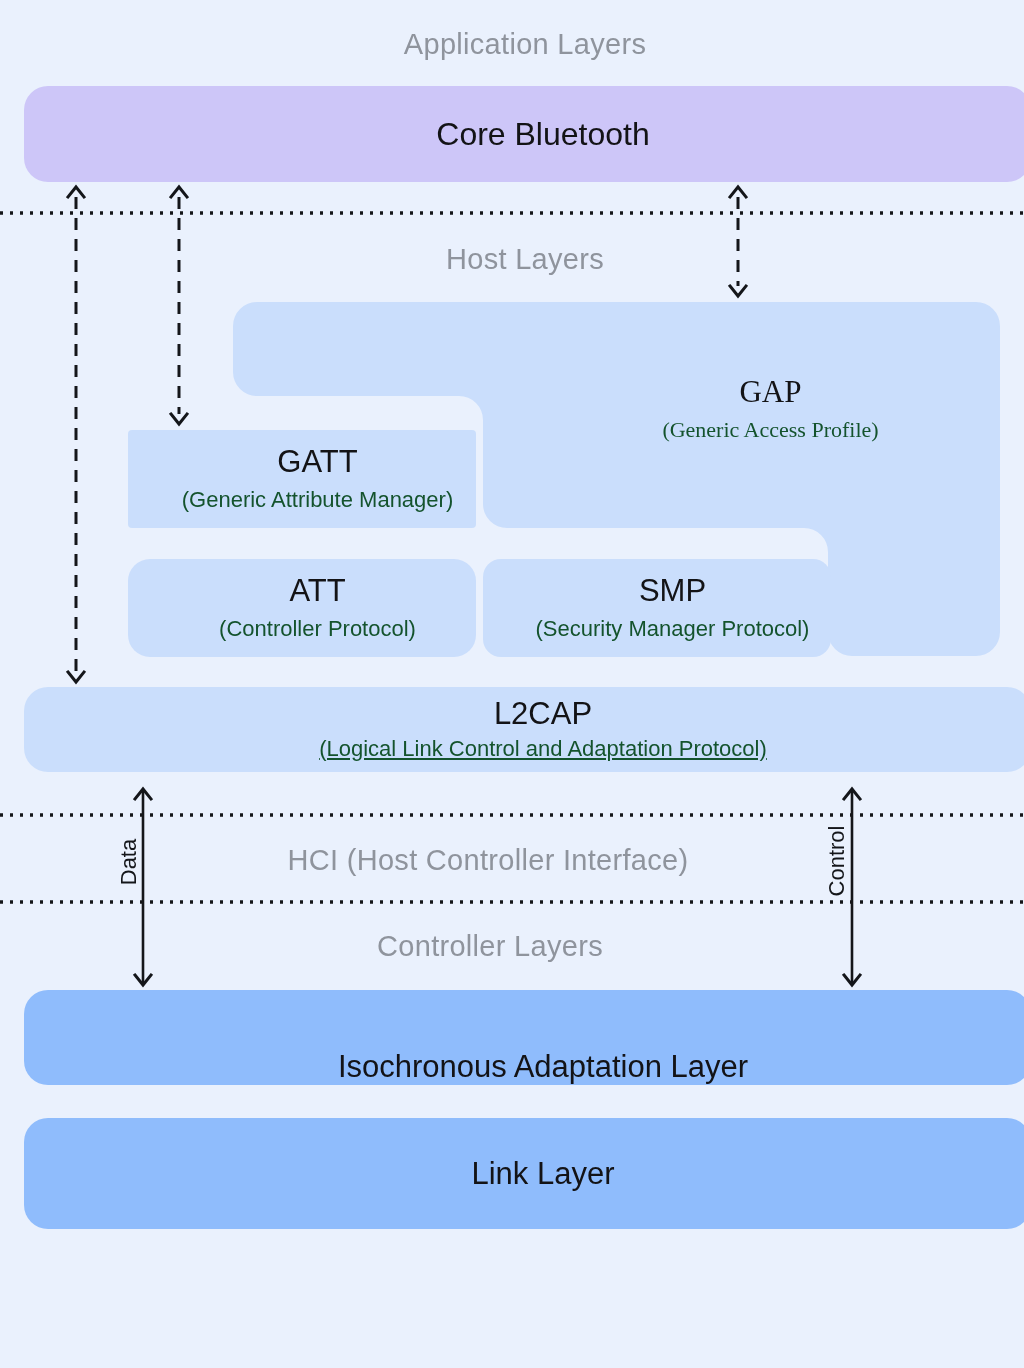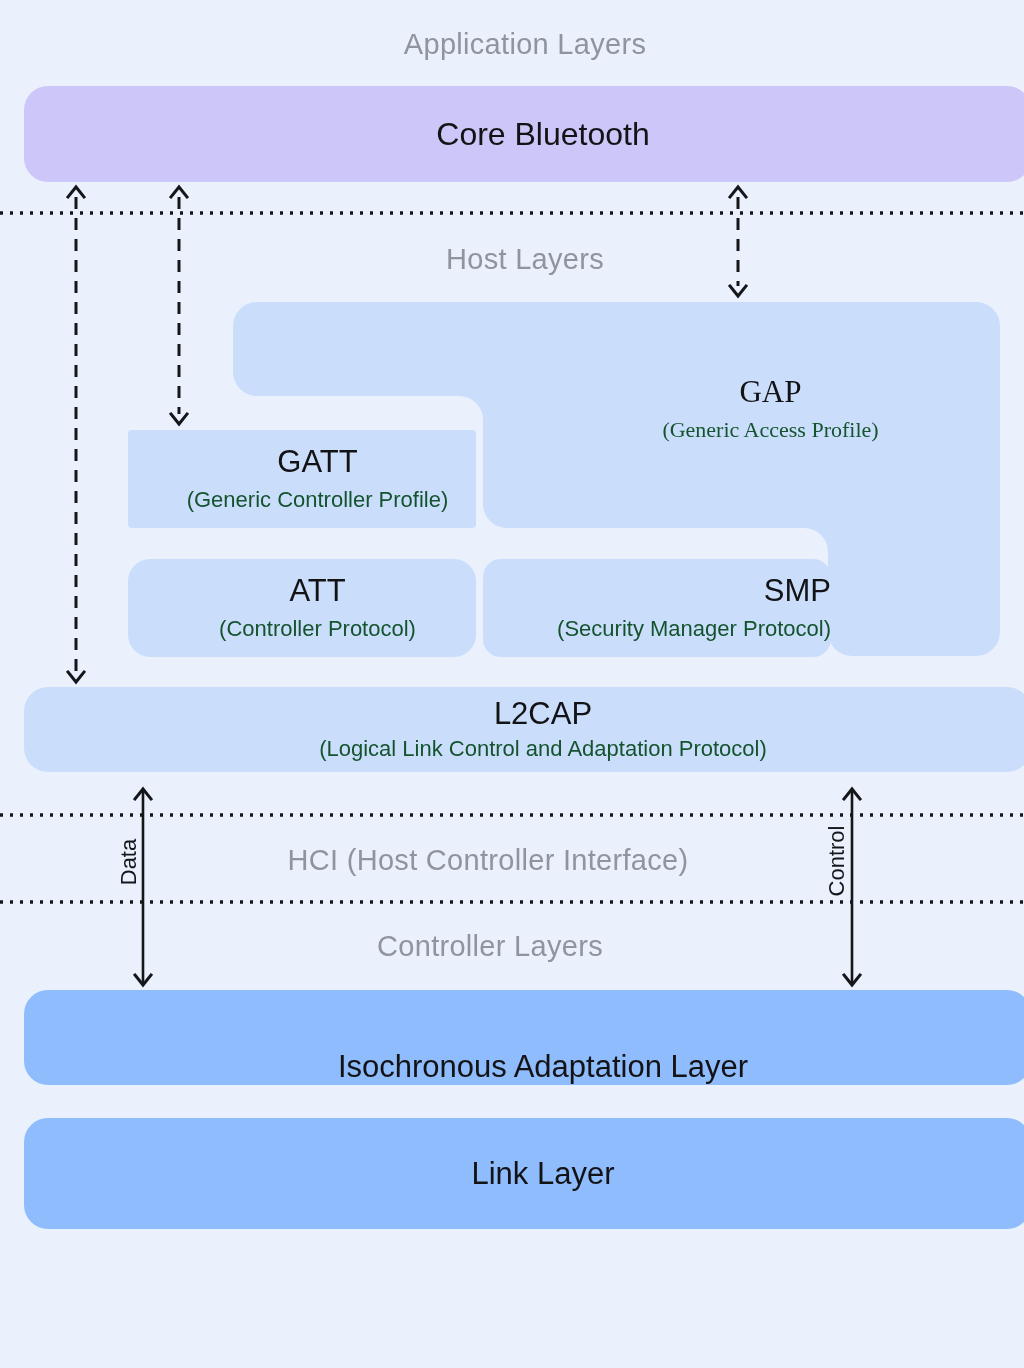--- a/index.html
+++ b/index.html
@@ -158,36 +158,36 @@
     <div class="box-title big">Core Bluetooth</div>
   </div>
 
   <div class="gap-text">
     <div class="box-title">GAP</div>
     <div class="box-subtitle">(Generic Access Profile)</div>
   </div>
 
   <div class="box box-host" style="left:128px; top:430px; width:317px; height:98px; border-radius:4px;">
     <div class="box-title">GATT</div>
-    <div class="box-subtitle">(Generic Controller Profile)</div>
+    <div class="box-subtitle">(Generic Attribute Manager)</div>
   </div>
 
   <div class="box box-host" style="left:128px; top:559px; width:317px; height:98px; border-radius:22px;">
     <div class="box-title">ATT</div>
     <div class="box-subtitle">(Controller Protocol)</div>
   </div>
 
-  <div class="box box-host" style="left:483px; top:559px; width:317px; height:98px; border-radius:18px;align-items:flex-end;">
+  <div class="box box-host" style="left:483px; top:559px; width:317px; height:98px; border-radius:18px;">
     <div class="box-title">SMP</div>
     <div class="box-subtitle">(Security Manager Protocol)</div>
   </div>
 
   <div class="box box-host" style="left:24px; top:687px; width:976px; height:85px;">
     <div class="box-title">L2CAP</div>
-    <div class="box-subtitle" style="margin-top:3px;">(Logical Link Control and Adaptation Protocol)</div>
+    <div class="box-subtitle" style="margin-top:3px;text-decoration:underline;">(Logical Link Control and Adaptation Protocol)</div>
   </div>
 
   <div class="rot-label rot-data">Data</div>
   <div class="rot-label rot-control">Control</div>
 
   <div class="box box-ctrl" style="left:24px; top:990px; width:976px; height:95px;justify-content:flex-end;">
     <div class="box-title">Isochronous Adaptation Layer</div>
   </div>
 
   <div class="box box-ctrl" style="left:24px; top:1118px; width:976px; height:111px;">

